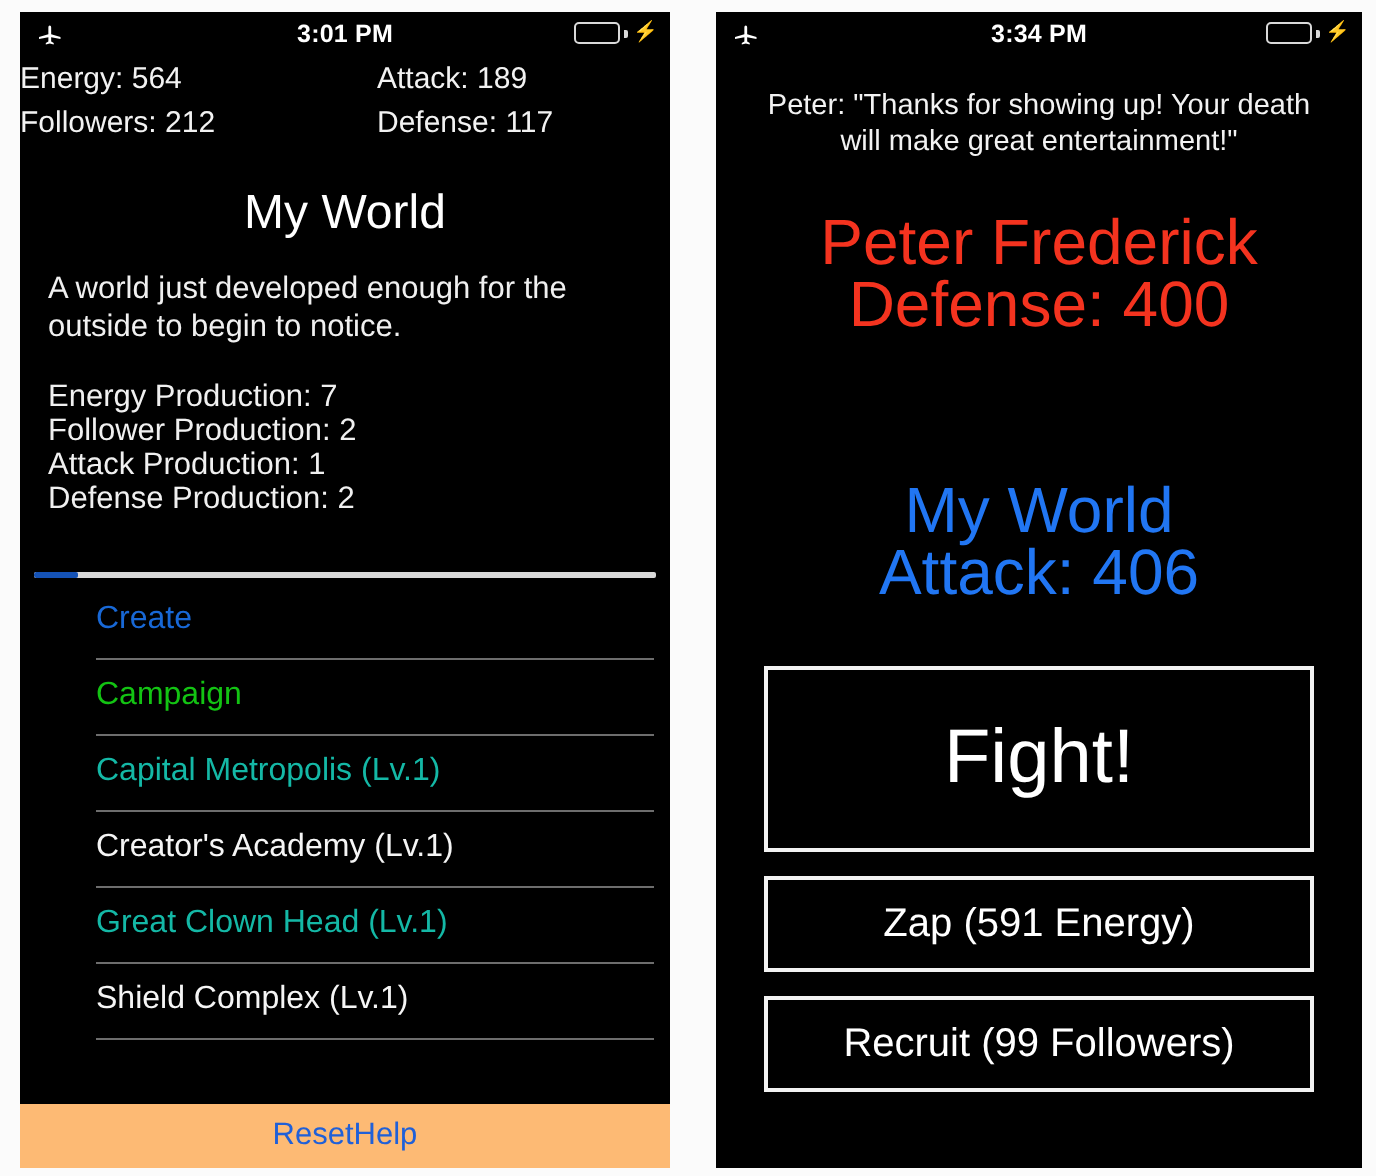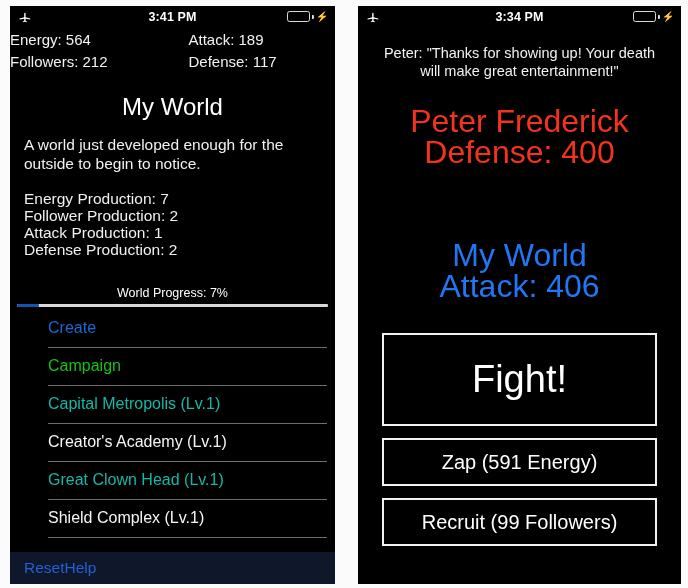--- a/index.html
+++ b/index.html
@@ -192,24 +192,24 @@
     align-items: flex-start;
   }
 
   .footer-bar {
     position: absolute;
     left: 0; right: 0;
     bottom: 0;
     height: 32px;
     display: flex;
     align-items: center;
-    justify-content: flex-start;
+    justify-content: center;
     padding: 0 14px;
     box-sizing: border-box;
-    background: #0f172a;
+    background: #fdba74;
   }
   .footer-btn {
     color: #2060d8;
     font-size: 15.5px;
   }
 
   
   .taunt {
     color: #f2f2f2;
     font-size: 14.5px;
@@ -259,21 +259,21 @@
 <div class="stage">
 
   <div class="phone left">
 
     <div class="statusbar">
       <span class="sb-plane">
         <svg width="14" height="14" viewBox="0 0 24 24" fill="#ffffff">
           <path d="M21 14.5l-8-2.2V6.4c0-.9-.5-1.7-1.2-1.7s-1.2.8-1.2 1.7v5.9l-8 2.2v1.7l8-1.4v3.6l-2.2 1.4v1.1l3.4-.8 3.4.8v-1.1L13 18.4v-3.6l8 1.4z"></path>
         </svg>
       </span>
-      <span class="sb-time">3:41 PM</span>
+      <span class="sb-time">3:01 PM</span>
       <span class="sb-batt-wrap">
         <span class="batt-body">
           <span class="batt-fill"></span>
         </span>
         <span class="batt-nub"></span>
         <span class="batt-bolt">⚡</span>
       </span>
     </div>
 
     <div class="stats-grid">
@@ -288,21 +288,20 @@
     <div class="world-desc">A world just developed enough for the outside to begin to notice.</div>
 
     <div class="prod-list">
       <div class="prod-line">Energy Production: 7</div>
       <div class="prod-line">Follower Production: 2</div>
       <div class="prod-line">Attack Production: 1</div>
       <div class="prod-line">Defense Production: 2</div>
     </div>
 
     <div class="progress-block">
-      <div class="progress-label">World Progress: 7%</div>
       <div class="progress-track">
         <div class="progress-fill" id="progress-fill" style="width: 7%;"></div>
       </div>
     </div>
 
     <div class="menu-list">
       <div class="menu-item create">
           <span>Create</span>
         </div>
       <div class="menu-item campaign">

